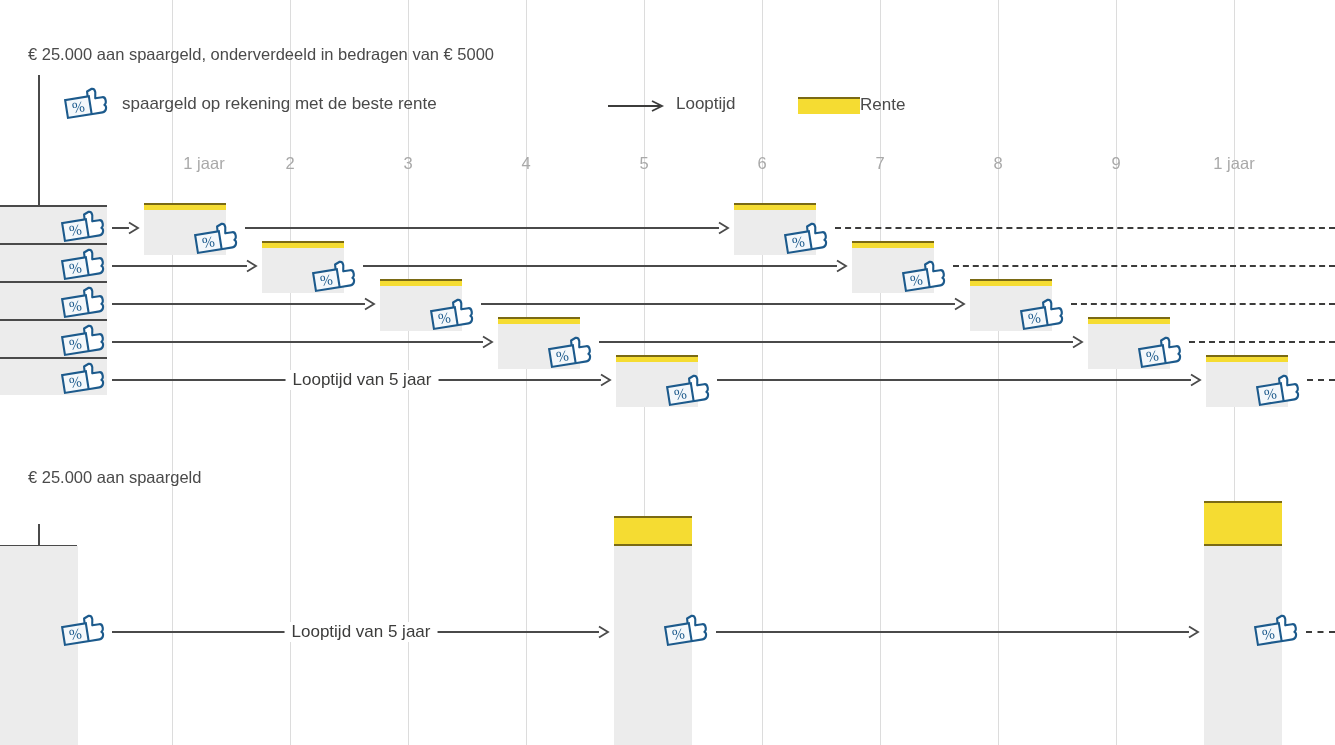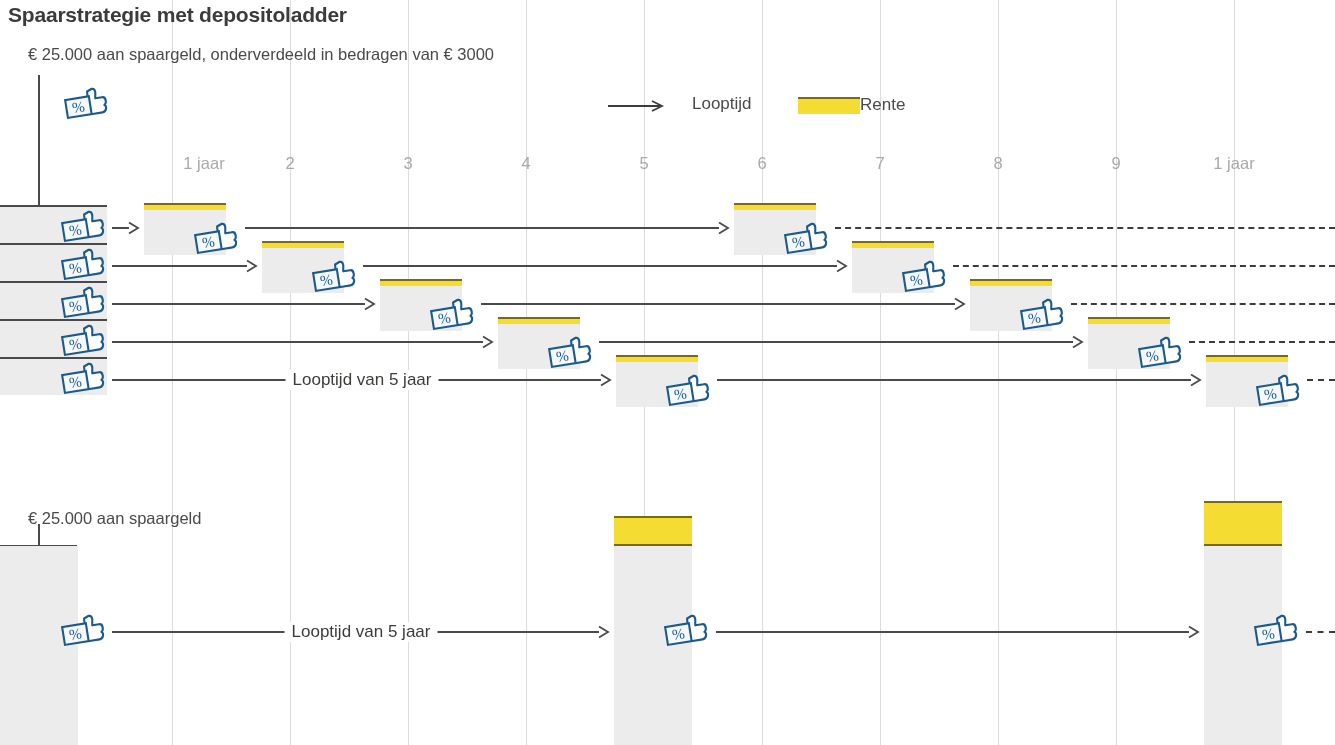--- a/index.html
+++ b/index.html
@@ -84,45 +84,45 @@
       <div class="gridline" style="left: 408px;"></div>
       <div class="gridline" style="left: 526px;"></div>
       <div class="gridline" style="left: 644px;"></div>
       <div class="gridline" style="left: 762px;"></div>
       <div class="gridline" style="left: 880px;"></div>
       <div class="gridline" style="left: 998px;"></div>
       <div class="gridline" style="left: 1116px;"></div>
       <div class="gridline" style="left: 1234px;"></div>
     </div>
 
-  <div class="sect-title" style="left:8px;top:3px;">Spaarstrategie met depositoladder</div>
-
-  <div class="sect-sub" style="left:28px;top:45px;">€ 25.000 aan spaargeld, onderverdeeld in bedragen van € 3000</div>
+
+  <div class="sect-sub" style="left:28px;top:45px;">€ 25.000 aan spaargeld, onderverdeeld in bedragen van € 5000</div>
 
   <div class="legend-item" style="left:58px;top:86px;">
     <span class="pct-icon" style="position:relative;width:54px;height:36px;display:inline-block;">
       <svg width="54" height="36" viewBox="0 0 54 36">
         <g transform="rotate(-9 27 18)">
           <path d="M31 6 L36 4 Q39 4 39 8 L38 14 L45 14 Q48 14 48 18 Q48 21 46 22
                    Q48 23 47 26 Q46 29 43 29 L33 29 Q30 29 30 26 Z" fill="#ffffff" stroke="#1c5a8c" stroke-width="2.1" stroke-linejoin="round"></path>
           <rect x="8" y="11" width="24" height="18" fill="#f4f8fb" stroke="#1c5a8c" stroke-width="2.1"></rect>
           <text x="20" y="25" font-family="Liberation Serif, serif" font-size="15" fill="#1c5a8c" text-anchor="middle">%</text>
         </g>
       </svg>
     </span>
+    <span class="legend-label" style="margin-left:10px;">spaargeld op rekening met de beste rente</span>
   </div>
 
   <div class="legend-item" style="left:608px;top:94px;">
     <span class="legend-arrow">
       <svg width="60" height="12" viewBox="0 0 60 12">
         <line x1="0" y1="6" x2="52" y2="6" stroke="#3c3c3b" stroke-width="1.8"></line>
         <polyline points="44,1 54,6 44,11" fill="none" stroke="#3c3c3b" stroke-width="1.8"></polyline>
       </svg>
     </span>
-    <span class="legend-label" style="margin-left:24px;">Looptijd</span>
+    <span class="legend-label" style="margin-left:8px;">Looptijd</span>
   </div>
 
   <div class="legend-item" style="left:798px;top:95px;">
     <span class="legend-swatch"></span>
     <span class="legend-label" style="">Rente</span>
   </div>
 
   <div id="axis-top">
       <div class="yearlabel" style="left: 172px; top: 154px; margin-left: 32px;">1 jaar</div>
       <div class="yearlabel" style="left: 290px; top: 154px;">2</div>
@@ -324,21 +324,21 @@
           <g transform="rotate(-9 27 18)">
             <path d="M31 6 L36 4 Q39 4 39 8 L38 14 L45 14 Q48 14 48 18 Q48 21 46 22 Q48 23 47 26 Q46 29 43 29 L33 29 Q30 29 30 26 Z" fill="#ffffff" stroke="#1c5a8c" stroke-width="2.1" stroke-linejoin="round"></path>
             <rect x="8" y="11" width="24" height="18" fill="#f4f8fb" stroke="#1c5a8c" stroke-width="2.1"></rect>
             <text x="20" y="25" font-family="Liberation Serif, serif" font-size="15" fill="#1c5a8c" text-anchor="middle">%</text>
           </g>
         </svg></span>
       <div class="dashline" style="left: 1307px; top: 379px; width: 28px;"></div>
     </div>
 
 
-  <div class="sect-sub" style="left:28px;top:509px;">€ 25.000 aan spaargeld</div>
+  <div class="sect-sub" style="left:28px;top:468px;">€ 25.000 aan spaargeld</div>
 
   <div class="leader" style="left:38px;top:524px;height:22px;"></div>
   <div class="leader-h" style="left:0px;top:545px;width:77px;"></div>
 
   <div id="bigbar-layer">
       <div class="bigbar" style="left: 0px; top: 546px; width: 78px; height: 199px;"></div>
       <div class="bigbar" style="left: 614px; top: 516px; width: 78px; height: 229px;">
         <div class="interest" style="height: 30px;"></div>
       </div>
       <div class="bigbar" style="left: 1204px; top: 501px; width: 78px; height: 244px;">

